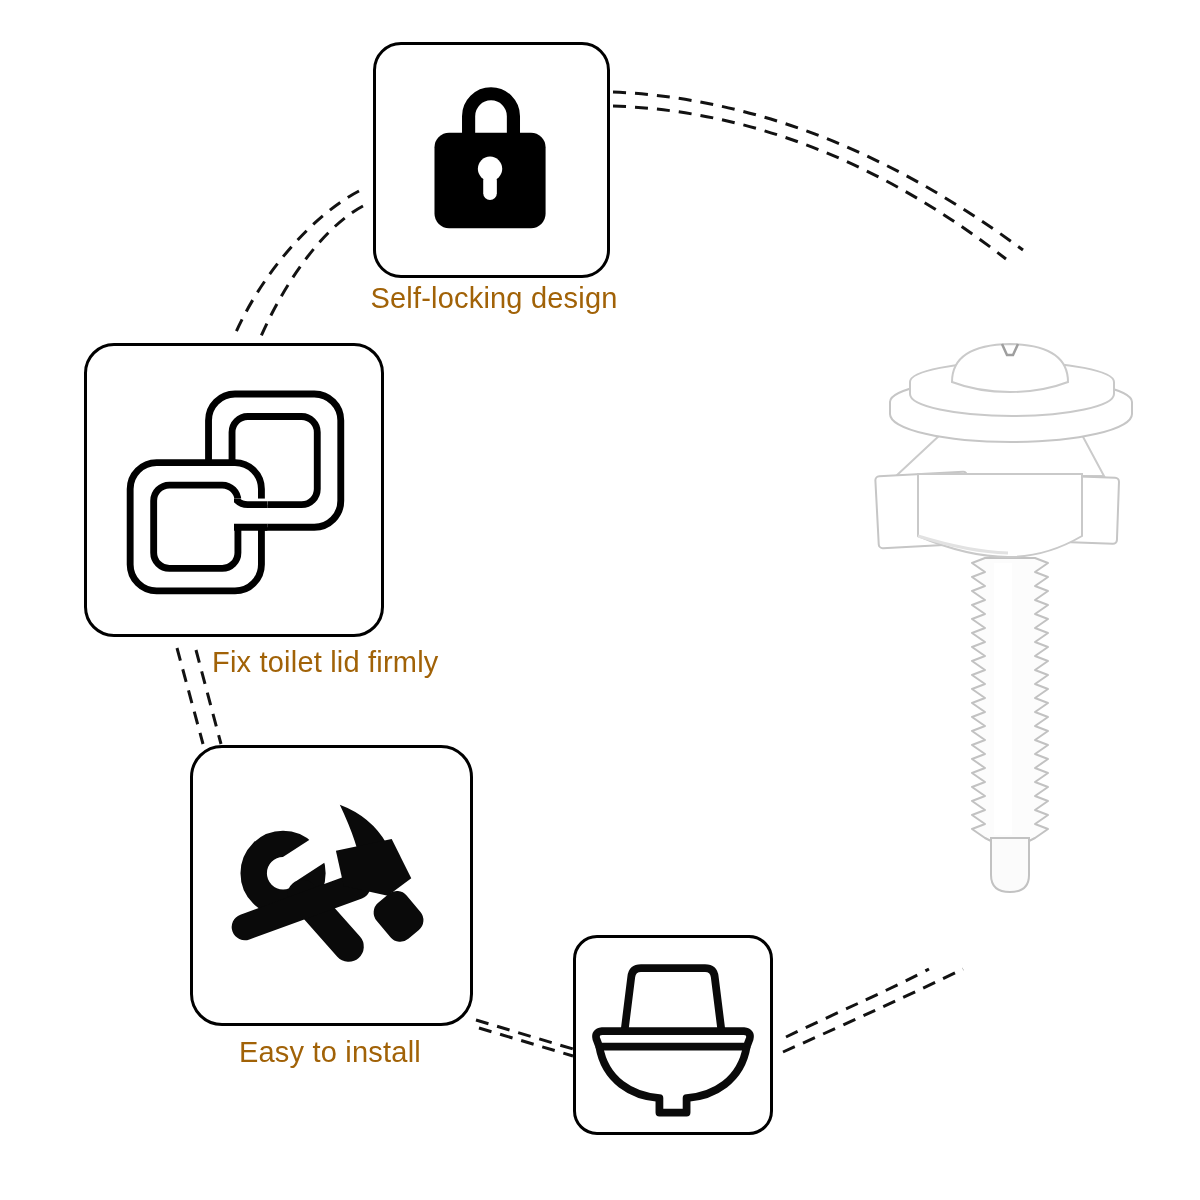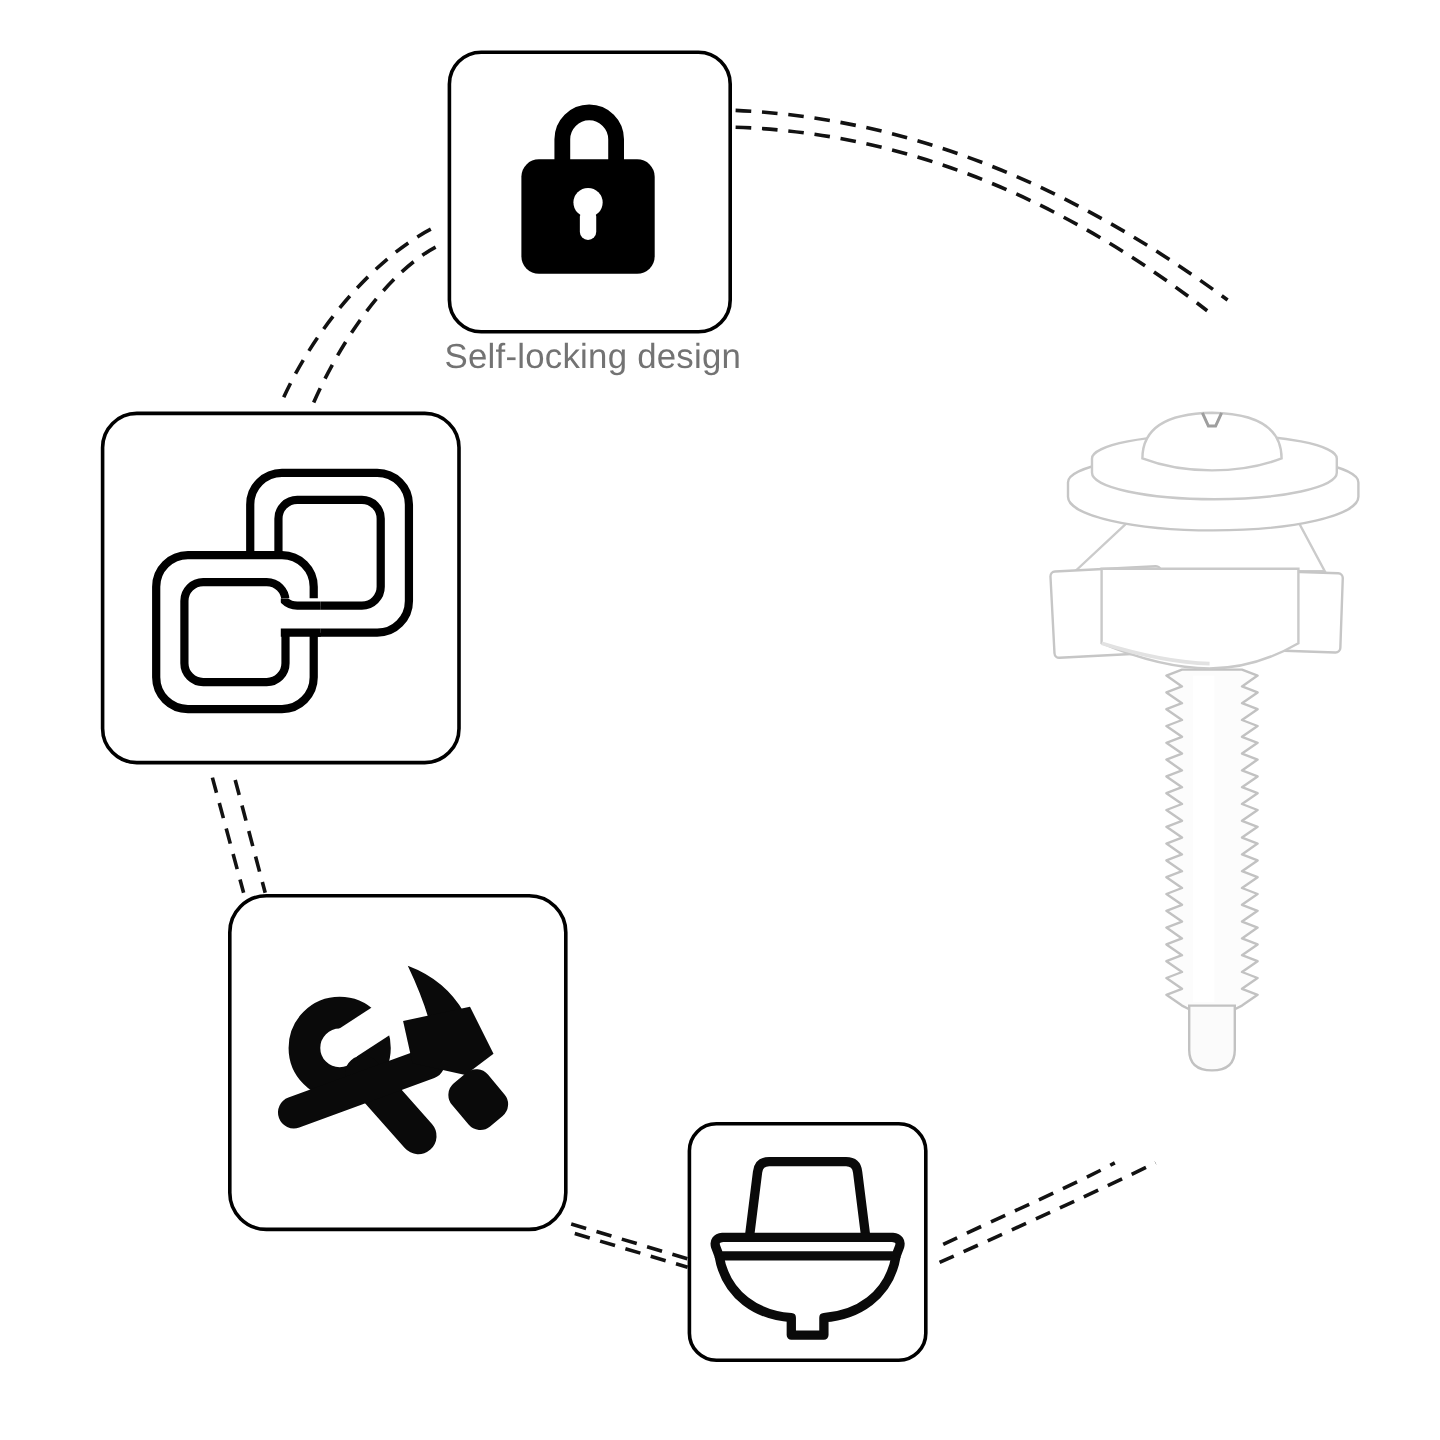--- a/index.html
+++ b/index.html
@@ -7,21 +7,21 @@
   .stage{position:relative;width:1200px;height:1200px;background:#fff;overflow:hidden;}
   .connectors{position:absolute;left:0;top:0;width:1200px;height:1200px;pointer-events:none;}
   .connectors path{fill:none;stroke:#121212;stroke-width:3;stroke-dasharray:13 9;}
   .card{position:absolute;background:#fff;border:3px solid #000;box-sizing:border-box;
         display:flex;align-items:center;justify-content:center;}
   .card svg{display:block;}
   #card-lock  {left:373px;top:42px; width:237px;height:236px;border-radius:28px;}
   #card-chain {left:84px; top:343px;width:300px;height:294px;border-radius:30px;}
   #card-tools {left:190px;top:745px;width:283px;height:281px;border-radius:32px;}
   #card-toilet{left:573px;top:935px;width:200px;height:200px;border-radius:24px;}
-  .label{position:absolute;font-size:29px;line-height:1.2;color:#737373;white-space:nowrap;letter-spacing:.2px;}
+  .label{position:absolute;font-size:29px;line-height:1.2;color:#a16207;white-space:nowrap;letter-spacing:.2px;}
   .label.centered{transform:translateX(-50%);}
   #label-lock  {left:494px;top:281px;}
   #label-chain {left:212px;top:645px;}
   #label-tools {left:239px;top:1035px;}
   #label-toilet{left:675px;top:1136px;}
   .bolt{position:absolute;left:860px;top:338px;width:280px;height:560px;}
 </style>
 </head>
 <body>
 
@@ -64,32 +64,34 @@
       <g fill="#fff" stroke="#000" stroke-width="7">
         <rect x="44" y="119" width="134" height="131" rx="27"></rect>
         <rect x="68" y="142" width="86" height="85" rx="16"></rect>
       </g>
       <g fill="#fff" stroke="#000" stroke-width="7" clip-path="url(#crossClip)">
         <rect x="124" y="49" width="135" height="136" rx="27"></rect>
         <rect x="148" y="72" width="87" height="90" rx="16"></rect>
       </g>
     </svg>
   </div>
+  <div class="label" id="label-chain">Fix toilet lid firmly</div>
 
   <div class="card" id="card-tools">
     <svg width="277" height="275" viewBox="0 0 283 281">
       <circle cx="92" cy="128" r="30" fill="none" stroke="#0a0a0a" stroke-width="27"></circle>
       <rect x="92" y="114" width="80" height="28" fill="#fff" transform="rotate(-33 92 128)"></rect>
       <line x1="112" y1="150" x2="159" y2="203" stroke="#0a0a0a" stroke-width="31" stroke-linecap="round"></line>
       <line x1="53" y1="183" x2="168" y2="141" stroke="#0a0a0a" stroke-width="27" stroke-linecap="round"></line>
       <path d="M 150,58 Q 182,70 198,98 Q 203,107 197,114 L 173,127 Q 169,98 150,58 Z" fill="#0a0a0a"></path>
       <path d="M 146,105 L 203,93 L 223,133 L 199,151 L 154,141 Z" fill="#0a0a0a"></path>
       <rect x="190" y="148" width="40" height="48" rx="13" fill="#0a0a0a" transform="rotate(-40 210 172)"></rect>
     </svg>
   </div>
+  <div class="label" id="label-tools">Easy to install</div>
 
   <div class="card" id="card-toilet">
     <svg width="194" height="194" viewBox="0 0 200 200">
       <g fill="none" stroke="#0a0a0a" stroke-width="8" stroke-linejoin="round">
         <path d="M 50,96 L 57,40 Q 58,31 67,31 L 133,31 Q 142,31 143,40 L 150,96"></path>
         <path d="M 27,96 L 173,96 Q 181,97 179,104 L 176,112 L 24,112 L 21,104 Q 19,97 27,96 Z"></path>
         <path d="M 24,112 C 30,147 58,163 86,165 L 86,180 L 114,180 L 114,165 C 142,163 170,147 176,112"></path>
       </g>
     </svg>
   </div>

